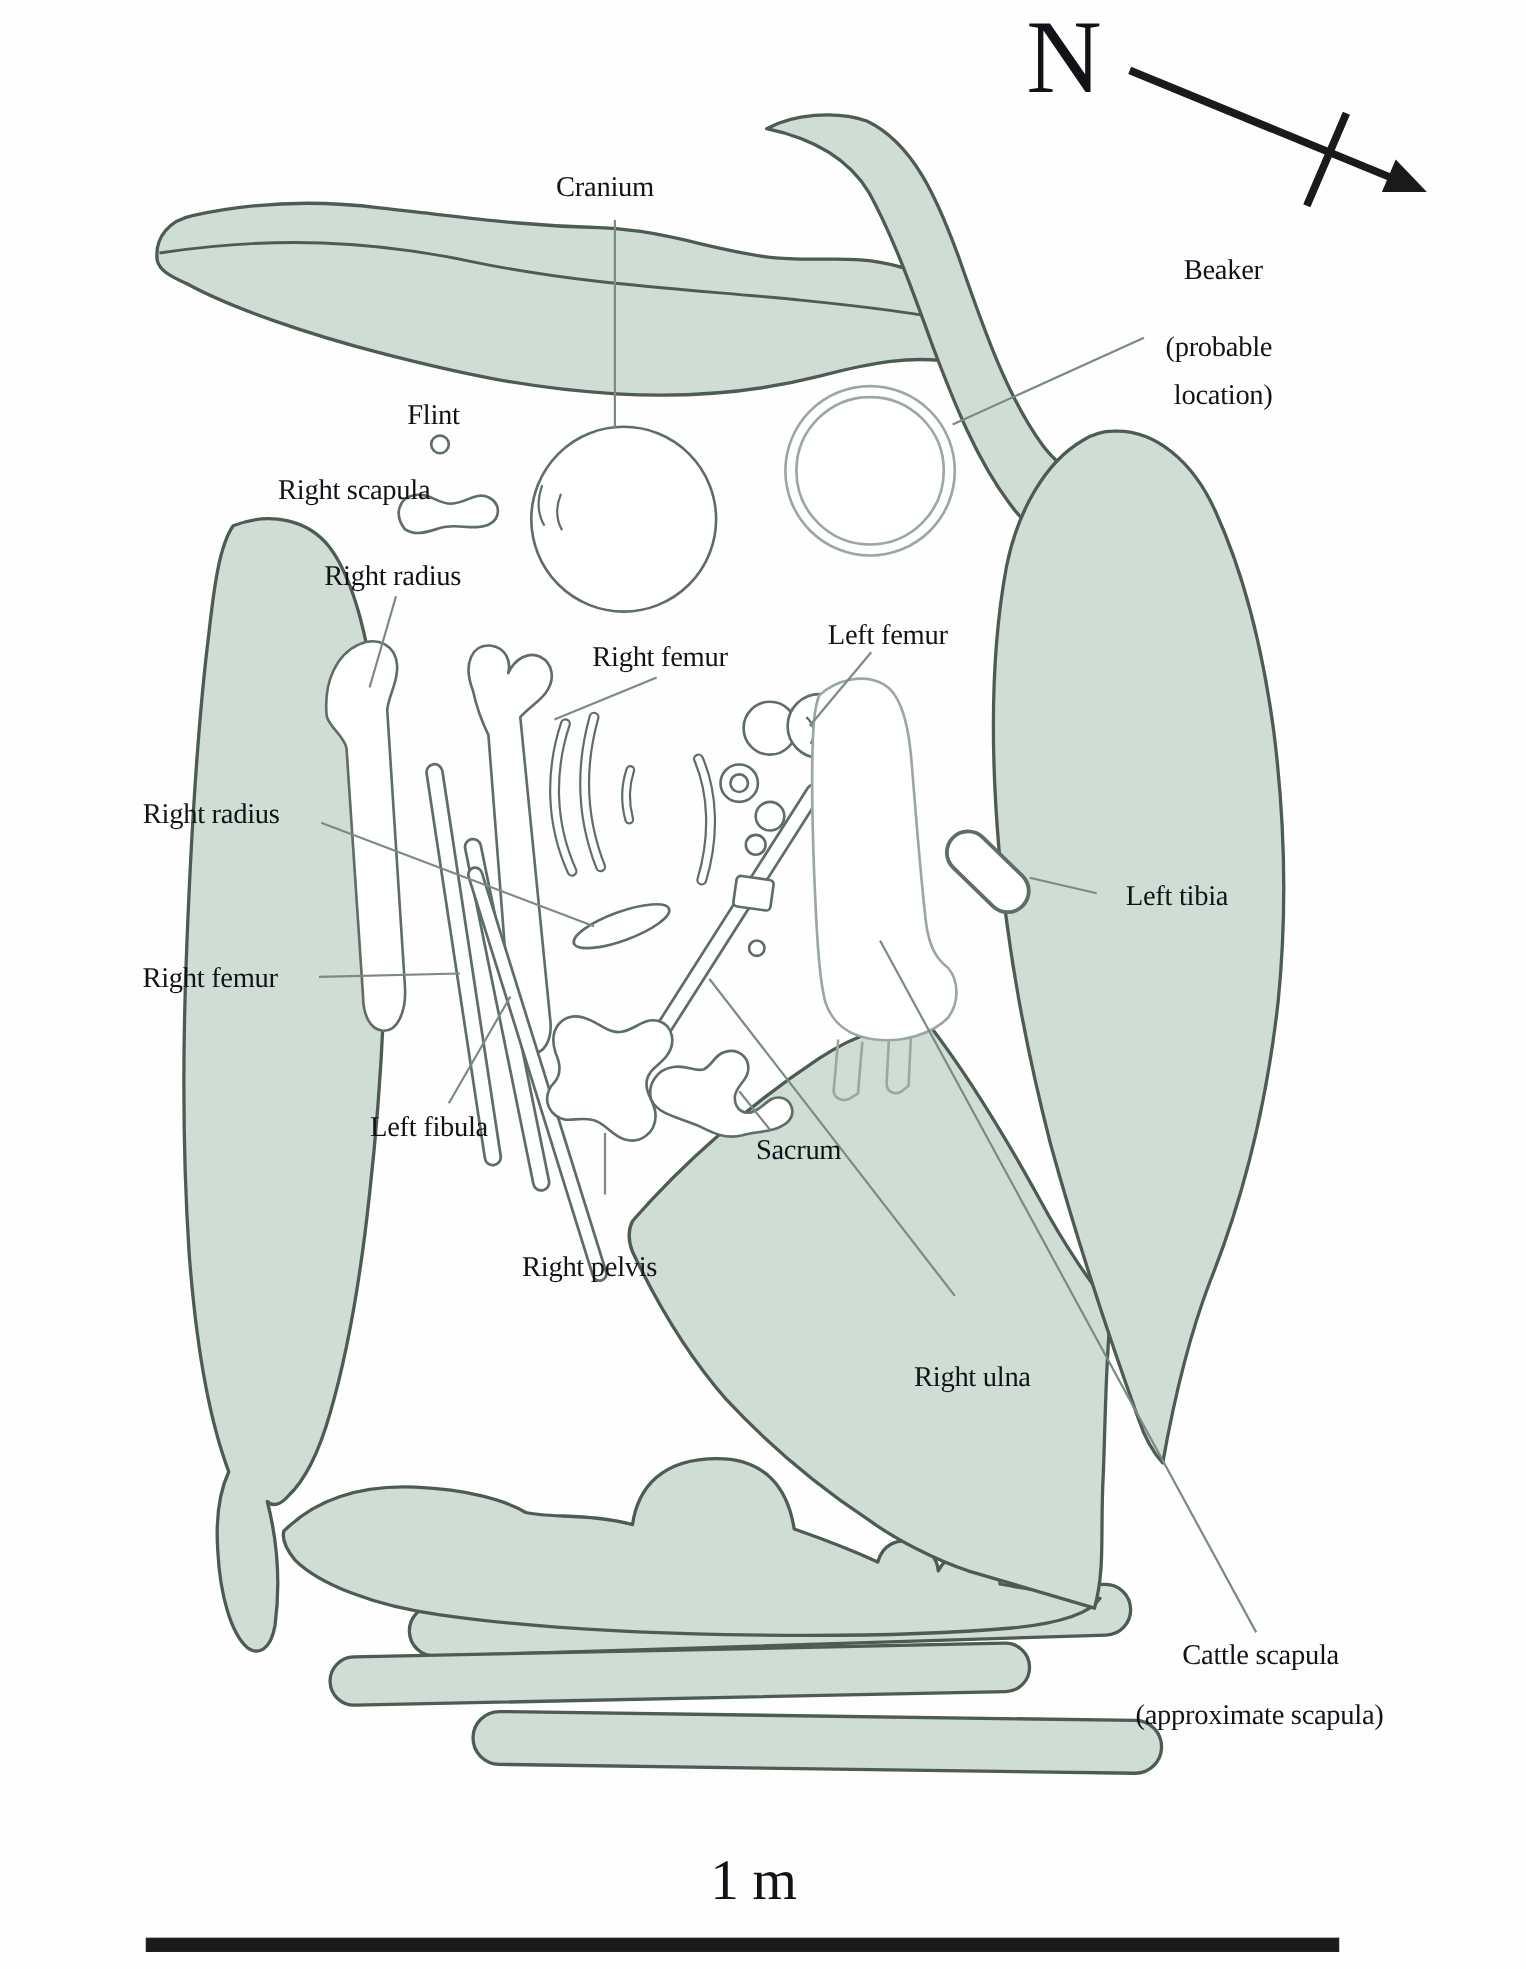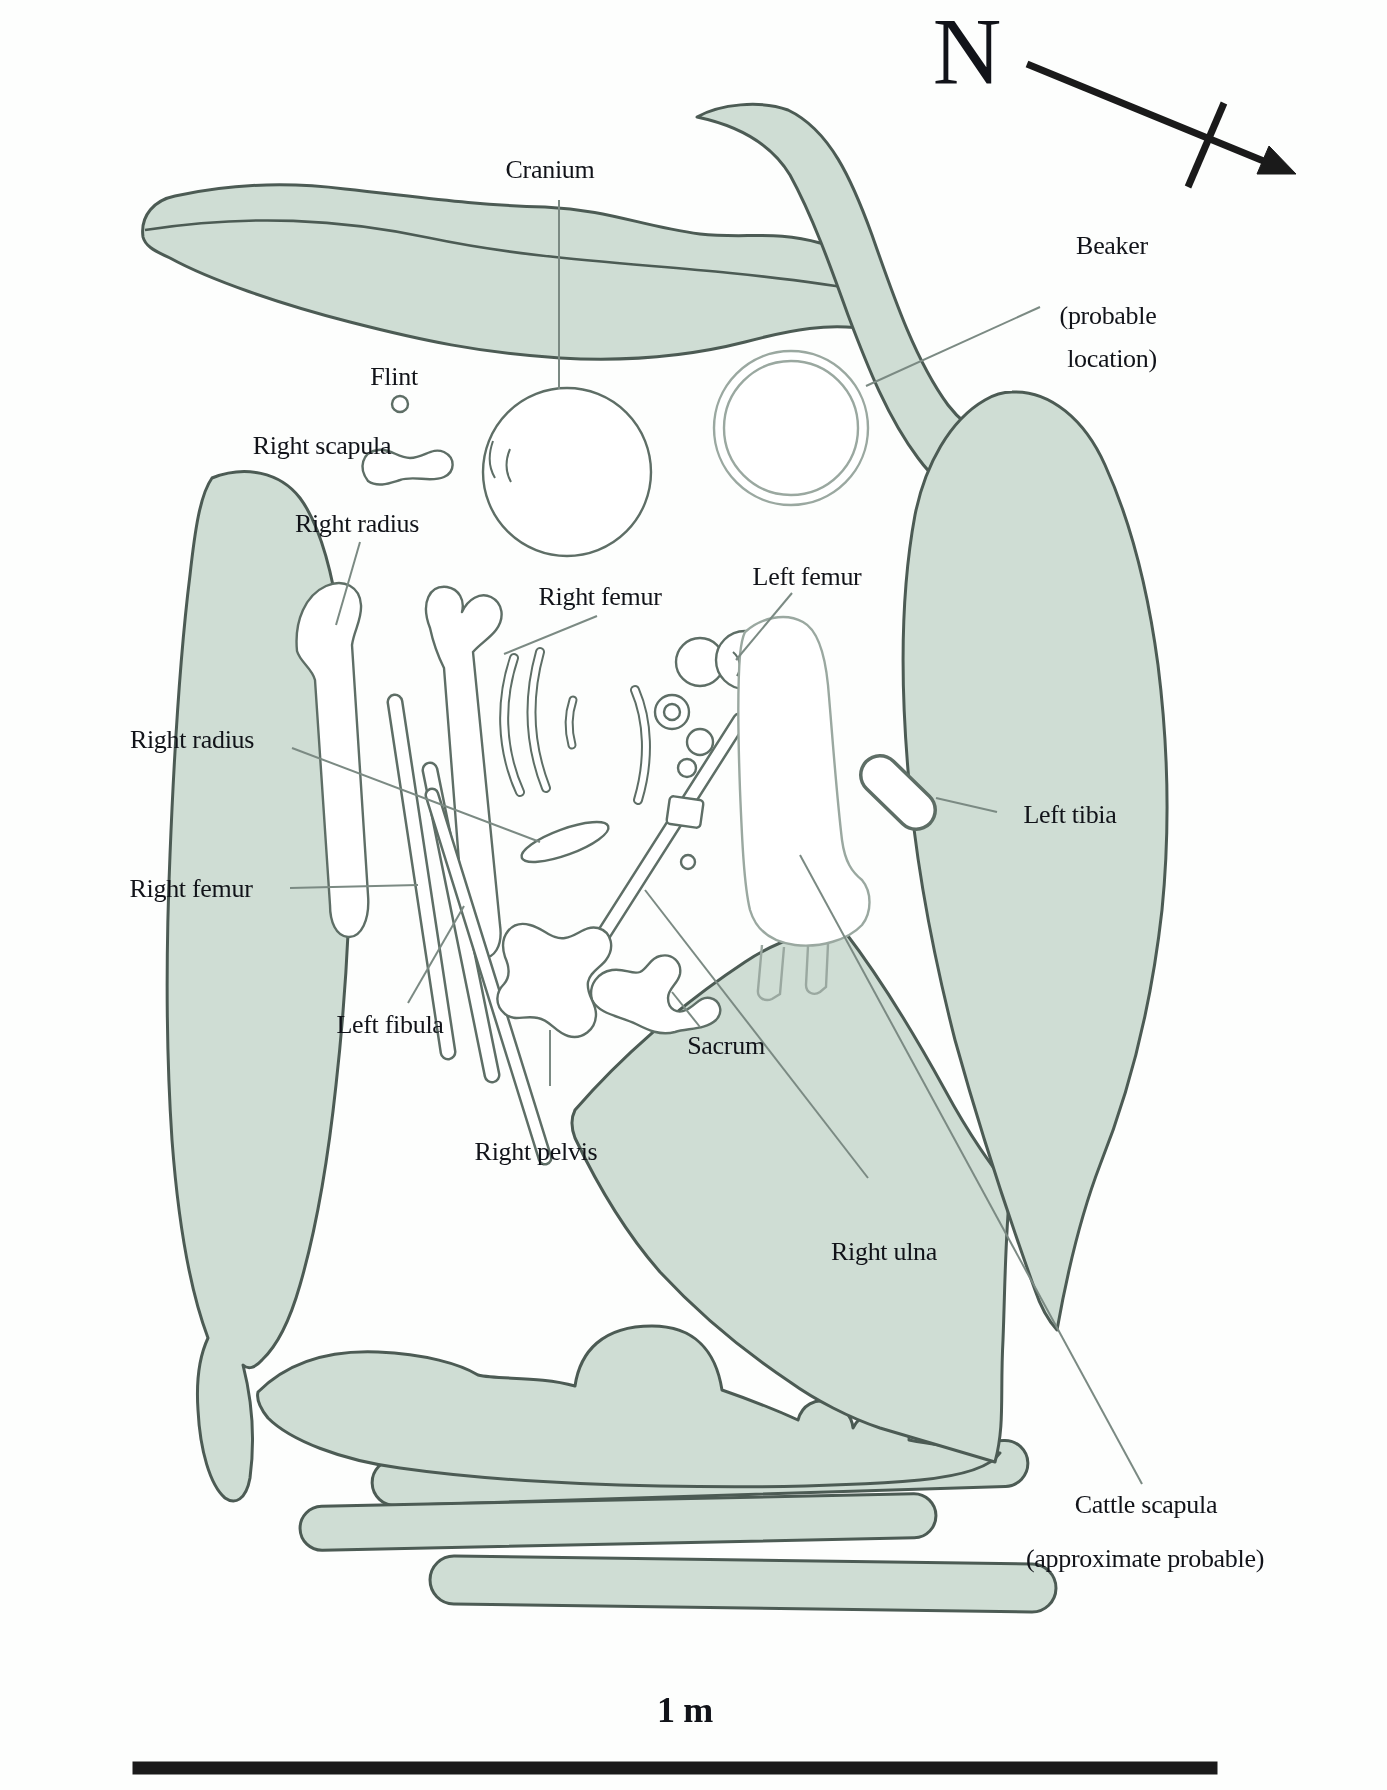--- a/index.html
+++ b/index.html
@@ -6,21 +6,21 @@
     --stone-fill:#cfddd4; --stone-stroke:#4c5b54; --bone-stroke:#5e6e66;
     --light-stroke:#9aa8a0; --leader:#7b8a83; --ink:#111319; --bg:#fdfefd;
   }
   html,body{margin:0;padding:0;background:var(--bg);}
   .fig{position:relative;width:1387px;height:1790px;background:var(--bg);overflow:hidden;
        font-family:"Liberation Serif","DejaVu Serif",serif;color:var(--ink);}
   .art{position:absolute;left:0;top:0;width:1387px;height:1790px;}
   .lbl{position:absolute;transform:translate(-50%,-50%);white-space:nowrap;
        font-size:26px;line-height:1;color:var(--ink);letter-spacing:-0.3px;}
   .lbl.big{font-size:95px;}
-  .lbl.scale{font-size:36px;font-weight:bold;}
+  .lbl.scale{font-size:52px;}
   .stone{fill:var(--stone-fill);stroke:var(--stone-stroke);stroke-width:3;stroke-linejoin:round;}
   .ridge{fill:none;stroke:var(--stone-stroke);stroke-width:2.6;}
   .bone{fill:#ffffff;stroke:var(--bone-stroke);stroke-width:2.4;stroke-linejoin:round;}
   .bone-thin-outer{fill:none;stroke:var(--bone-stroke);stroke-linecap:round;}
   .bone-thin-inner{fill:none;stroke:#ffffff;stroke-linecap:round;}
   .light{fill:#ffffff;stroke:var(--light-stroke);stroke-width:2.4;}
   .lightline{fill:none;stroke:var(--light-stroke);stroke-width:2.4;}
   .leader{stroke:var(--leader);stroke-width:2;fill:none;}
   .ink{stroke:#1a1a1a;fill:#1a1a1a;}
   .detail{fill:none;stroke:var(--bone-stroke);stroke-width:2;}
@@ -296,15 +296,15 @@
   <div class="lbl" style="left:600px;top:597px">Right femur</div>
   <div class="lbl" style="left:807px;top:577px">Left femur</div>
   <div class="lbl" style="left:192px;top:740px">Right radius</div>
   <div class="lbl" style="left:191px;top:889px">Right femur</div>
   <div class="lbl" style="left:390px;top:1025px">Left fibula</div>
   <div class="lbl" style="left:726px;top:1046px">Sacrum</div>
   <div class="lbl" style="left:536px;top:1152px">Right pelvis</div>
   <div class="lbl" style="left:884px;top:1252px">Right ulna</div>
   <div class="lbl" style="left:1070px;top:815px">Left tibia</div>
   <div class="lbl" style="left:1146px;top:1505px">Cattle scapula</div>
-  <div class="lbl" style="left:1145px;top:1559px">(approximate probable)</div>
+  <div class="lbl" style="left:1145px;top:1559px">(approximate scapula)</div>
   <div class="lbl scale" style="left:685px;top:1710px">1 m</div>
 </div>
 
 </body></html>

